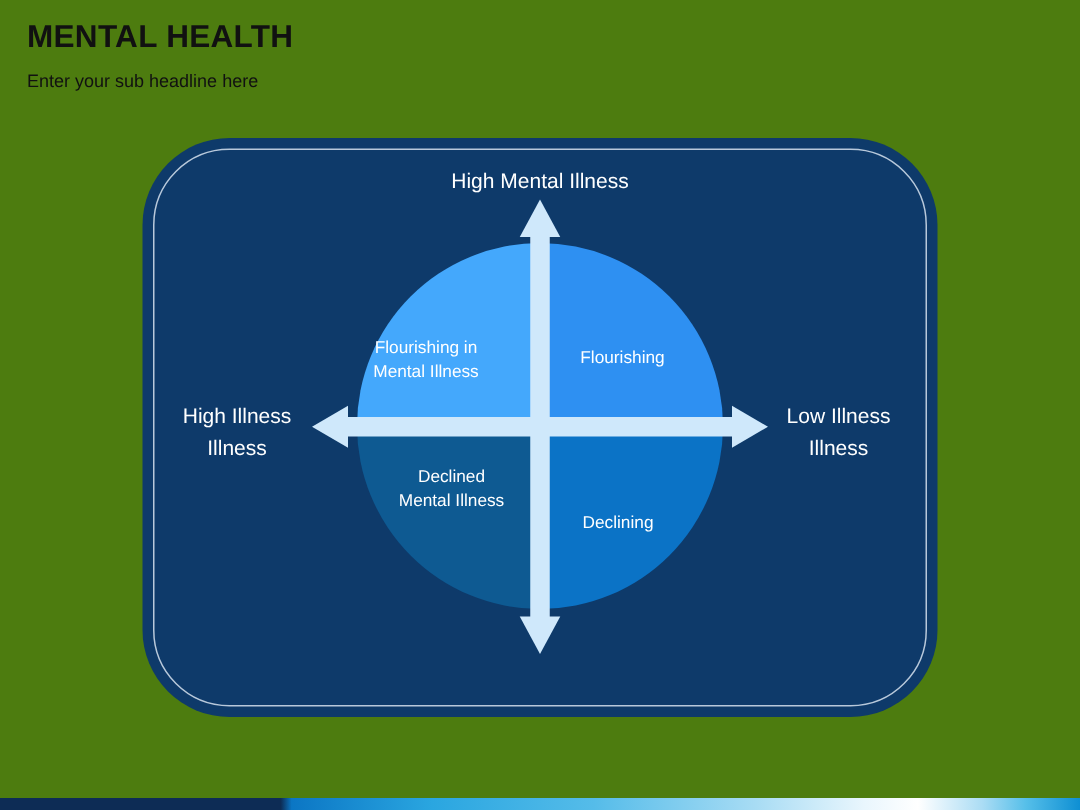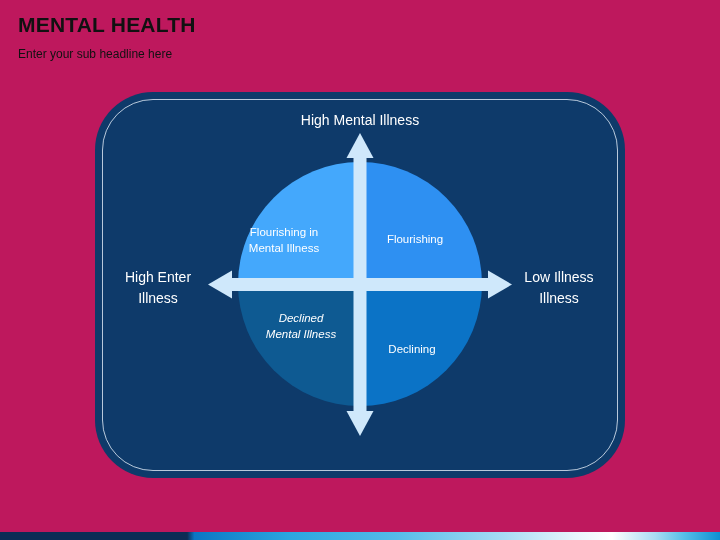--- a/index.html
+++ b/index.html
@@ -2,21 +2,21 @@
 <html><head>
 <meta charset="utf-8">
 <style>
   html,body{margin:0;padding:0;}
   body{
     width:720px;height:540px;
     background:#f1f1f1;
     font-family:"Liberation Sans", sans-serif;
     overflow:hidden;
   }
-  .slide{position:relative;width:720px;height:540px;background:#be185d;}
+  .slide{position:relative;width:720px;height:540px;background:#4d7c0f;}
 
   .slide-title{
     position:absolute;left:18px;top:13px;
     font-size:21px;font-weight:700;color:#111;
     letter-spacing:0.2px;
   }
   .slide-subtitle{
     position:absolute;left:18px;top:47px;
     font-size:12px;font-weight:400;color:#111;
   }
@@ -73,33 +73,33 @@
       <rect x="353.5" y="156" width="13" height="256"></rect>
       <polygon points="208,284.5 232,270.5 232,298.5"></polygon>
       <polygon points="512,284.5 488,270.5 488,298.5"></polygon>
       <polygon points="360,133 346.5,158 373.5,158"></polygon>
       <polygon points="360,436 346.5,411 373.5,411"></polygon>
     </g>
   </svg>
 
   <div class="axis-label" style="left:360px;top:110px;">High Mental Illness</div>
   <div class="axis-label" style="left:158px;top:267px;">
-    <span>High Enter</span>
+    <span>High Illness</span>
     <span>Illness</span>
   </div>
   <div class="axis-label" style="left:559px;top:267px;">
     <span>Low Illness</span>
     <span>Illness</span>
   </div>
 
   <div class="quad-label" style="left:284px;top:224px;">
     <span>Flourishing in</span>
     <span>Mental Illness</span>
   </div>
   <div class="quad-label" style="left:415px;top:231px;">Flourishing</div>
-  <div class="quad-label" style="left:301px;top:310px;font-style:italic;">
+  <div class="quad-label" style="left:301px;top:310px;">
     <span>Declined</span>
     <span>Mental Illness</span>
   </div>
   <div class="quad-label" style="left:412px;top:311px;margin-top:30px;">Declining</div>
 
   <div class="footer-bar" style="background: linear-gradient(90deg, rgb(13, 44, 85) 0%, rgb(13, 44, 85) 26%, rgb(11, 118, 196) 27%, rgb(42, 166, 224) 40%, rgb(85, 188, 233) 55%, rgb(168, 220, 244) 70%, rgb(233, 246, 253) 80%, rgb(255, 255, 255) 85%, rgb(170, 220, 244) 91%, rgb(86, 191, 233) 95%, rgb(14, 143, 211) 100%);"></div>
 </div>
 
 </body></html>

